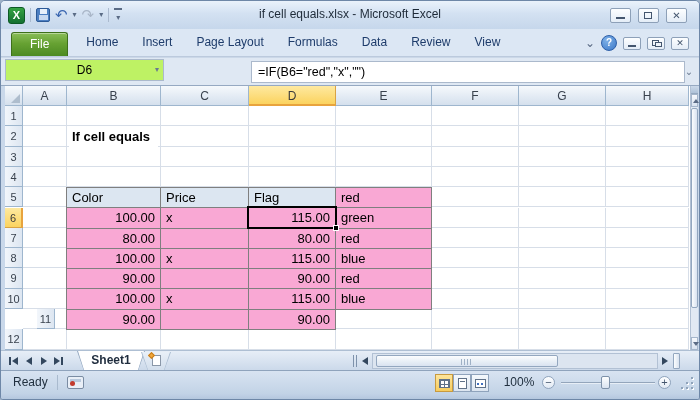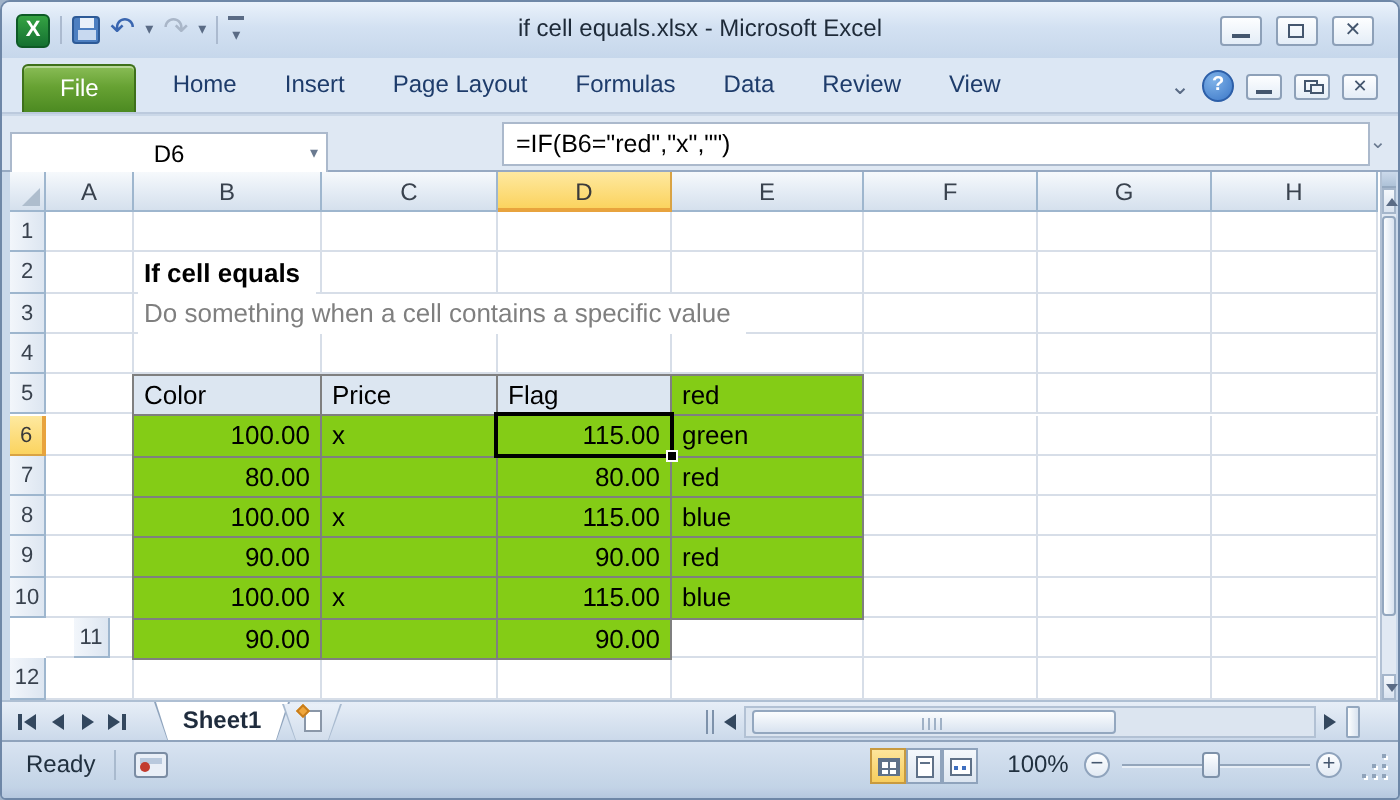--- a/index.html
+++ b/index.html
@@ -45,21 +45,21 @@
   .help-btn{width:16px;height:16px;border-radius:50%;background:radial-gradient(circle at 35% 30%,#7FB2E8,#3C78C8);
     border:1px solid #2D5FA8;color:#fff;font-weight:bold;font-size:10px;line-height:14px;text-align:center;}
   .wbtn.small{width:18px;height:13px;line-height:11px;font-size:9px;}
   .wbtn.small .mline{left:4px;bottom:2px;width:8px;}
   .wbtn.small .r1{left:4px;top:2px;width:7px;height:6px;}
   .wbtn.small .r2{left:7px;top:4px;width:7px;height:5px;}
 
   
   .fbar{position:absolute;left:0;top:56px;width:100%;height:29px;background:#DFE8F3;
     border-top:1px solid #CBD8E8;border-bottom:1px solid #96A9C2;}
-  .namebox{position:absolute;left:4px;top:8px;width:159px;height:22px;background:#ffffff;
+  .namebox{position:absolute;left:4px;top:1px;width:159px;height:22px;background:#bef264;
     border:1px solid #ABB9CC;font-size:12px;line-height:20px;text-align:center;color:#000;}
   .namebox .drop{position:absolute;right:4px;top:0;color:#6A7A90;font-size:8px;line-height:20px;}
   .fsplit{position:absolute;left:163px;top:3px;width:87px;height:22px;background:#E9EFF7;
     border-top:1px solid #ABB9CC;border-bottom:1px solid #ABB9CC;}
   .fsplit .pill{position:absolute;left:8px;top:7px;width:18px;height:8px;border-radius:4px;
     background:#D6E0EC;border:1px solid #B4C2D4;}
   .fx{position:absolute;right:6px;top:1px;font-family:"DejaVu Serif",serif;font-style:italic;
     font-size:13px;color:#44566E;line-height:20px;}
   .formulabox{position:absolute;left:250px;top:3px;width:434px;height:22px;background:#fff;
     border:1px solid #ABB9CC;font-size:12.5px;line-height:20px;padding:0 6px;color:#000;white-space:pre;}
@@ -84,21 +84,21 @@
   .rhd.sel{background:linear-gradient(#FEE9A0,#FBD35F);border-right:2px solid #E8A33D;
     border-bottom:1px solid #D9A344;color:#3A3A3A;}
   .cell{position:absolute;background:#fff;border-right:1px solid #D7DEE8;border-bottom:1px solid #D7DEE8;z-index:1;}
   .sheet-title{position:absolute;left:64px;top:41px;height:20px;line-height:20px;z-index:2;
     font-size:13px;font-weight:bold;color:#000;background:#fff;padding:0 8px 0 3px;}
   .sheet-subtitle{position:absolute;left:64px;top:61px;height:20px;line-height:20px;z-index:2;
     font-size:13px;color:#7F7F7F;background:#fff;padding:0 8px 0 3px;}
   .xtable{position:absolute;left:61px;top:101px;z-index:3;display:grid;
     grid-template-columns:94px 88px 87px 96px;grid-auto-rows:20.3px;
     border-top:1px solid #7F7F7F;border-left:1px solid #7F7F7F;}
-  .tc{border-right:1px solid #7F7F7F;border-bottom:1px solid #7F7F7F;background:#84cc16;
+  .tc{border-right:1px solid #7F7F7F;border-bottom:1px solid #7F7F7F;background:#f9a8d4;
     font-size:13px;line-height:19px;padding:0 5px;color:#000;overflow:hidden;}
   .tc.hdr{background:#DCE6F1;}
   .tc.num{text-align:right;}
   .tc.ctr{text-align:left;}
   .selbox{position:absolute;left:242px;top:120px;width:90px;height:23px;border:2px solid #000;z-index:5;}
   .fill-handle{position:absolute;right:-4px;bottom:-4px;width:6px;height:6px;background:#000;border:1px solid #fff;}
 
   
   .vscroll{position:absolute;left:689px;top:85px;width:8px;height:264px;background:#E1E9F3;border-left:1px solid #B2C1D4;}
   .vsplit{position:absolute;left:0;top:0;width:100%;height:8px;background:linear-gradient(#CBD9EA,#AEC2D8);border-bottom:1px solid #95A9C0;}
@@ -331,21 +331,20 @@
         <div class="cell" style="left: 18px; top: 263.6px; width: 44px; height: 20.3px;"></div>
         <div class="cell" style="left: 62px; top: 263.6px; width: 94px; height: 20.3px;"></div>
         <div class="cell" style="left: 156px; top: 263.6px; width: 88px; height: 20.3px;"></div>
         <div class="cell" style="left: 244px; top: 263.6px; width: 87px; height: 20.3px;"></div>
         <div class="cell" style="left: 331px; top: 263.6px; width: 96px; height: 20.3px;"></div>
         <div class="cell" style="left: 427px; top: 263.6px; width: 87px; height: 20.3px;"></div>
         <div class="cell" style="left: 514px; top: 263.6px; width: 87px; height: 20.3px;"></div>
         <div class="cell" style="left: 601px; top: 263.6px; width: 83px; height: 20.3px;"></div>
       </div>
     <span class="sheet-title">If cell equals</span>
-    <span class="sheet-subtitle">Do something when a cell contains a specific value</span>
 
     <div class="xtable">
       <div class="tc hdr">Color</div>
       <div class="tc hdr">Price</div>
       <div class="tc hdr ctr">Flag</div>
 
       <div class="tc">red</div>
       <div class="tc num">100.00</div>
       <div class="tc ctr">x</div>
       <div class="tc num">115.00</div>

